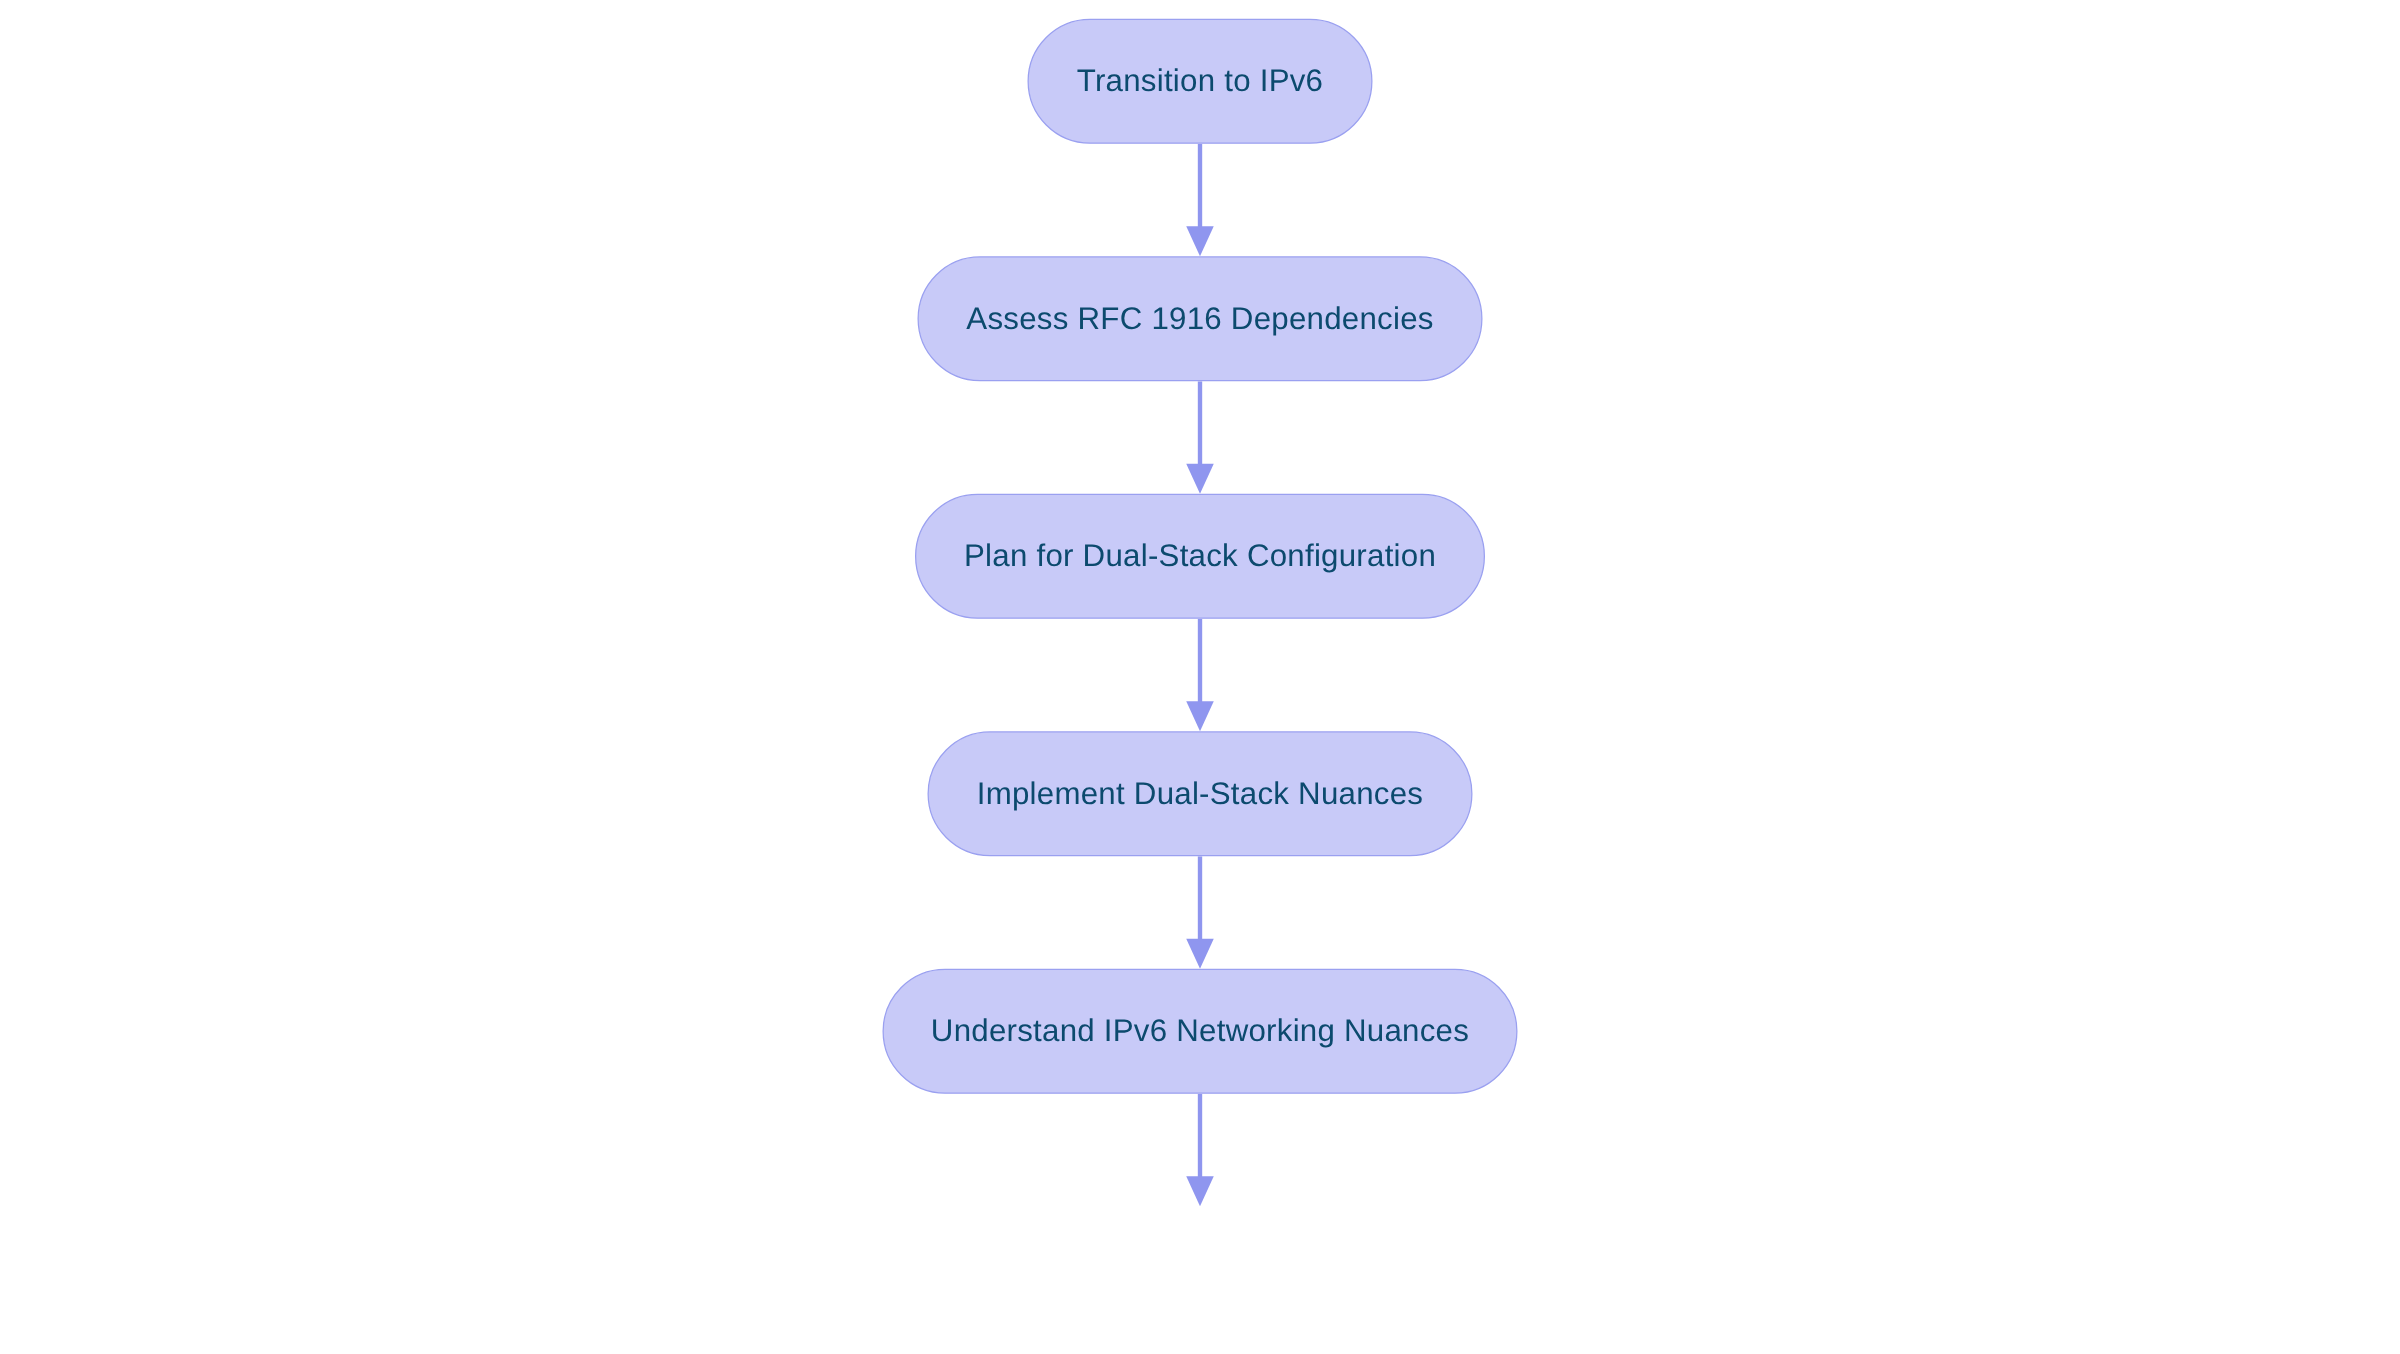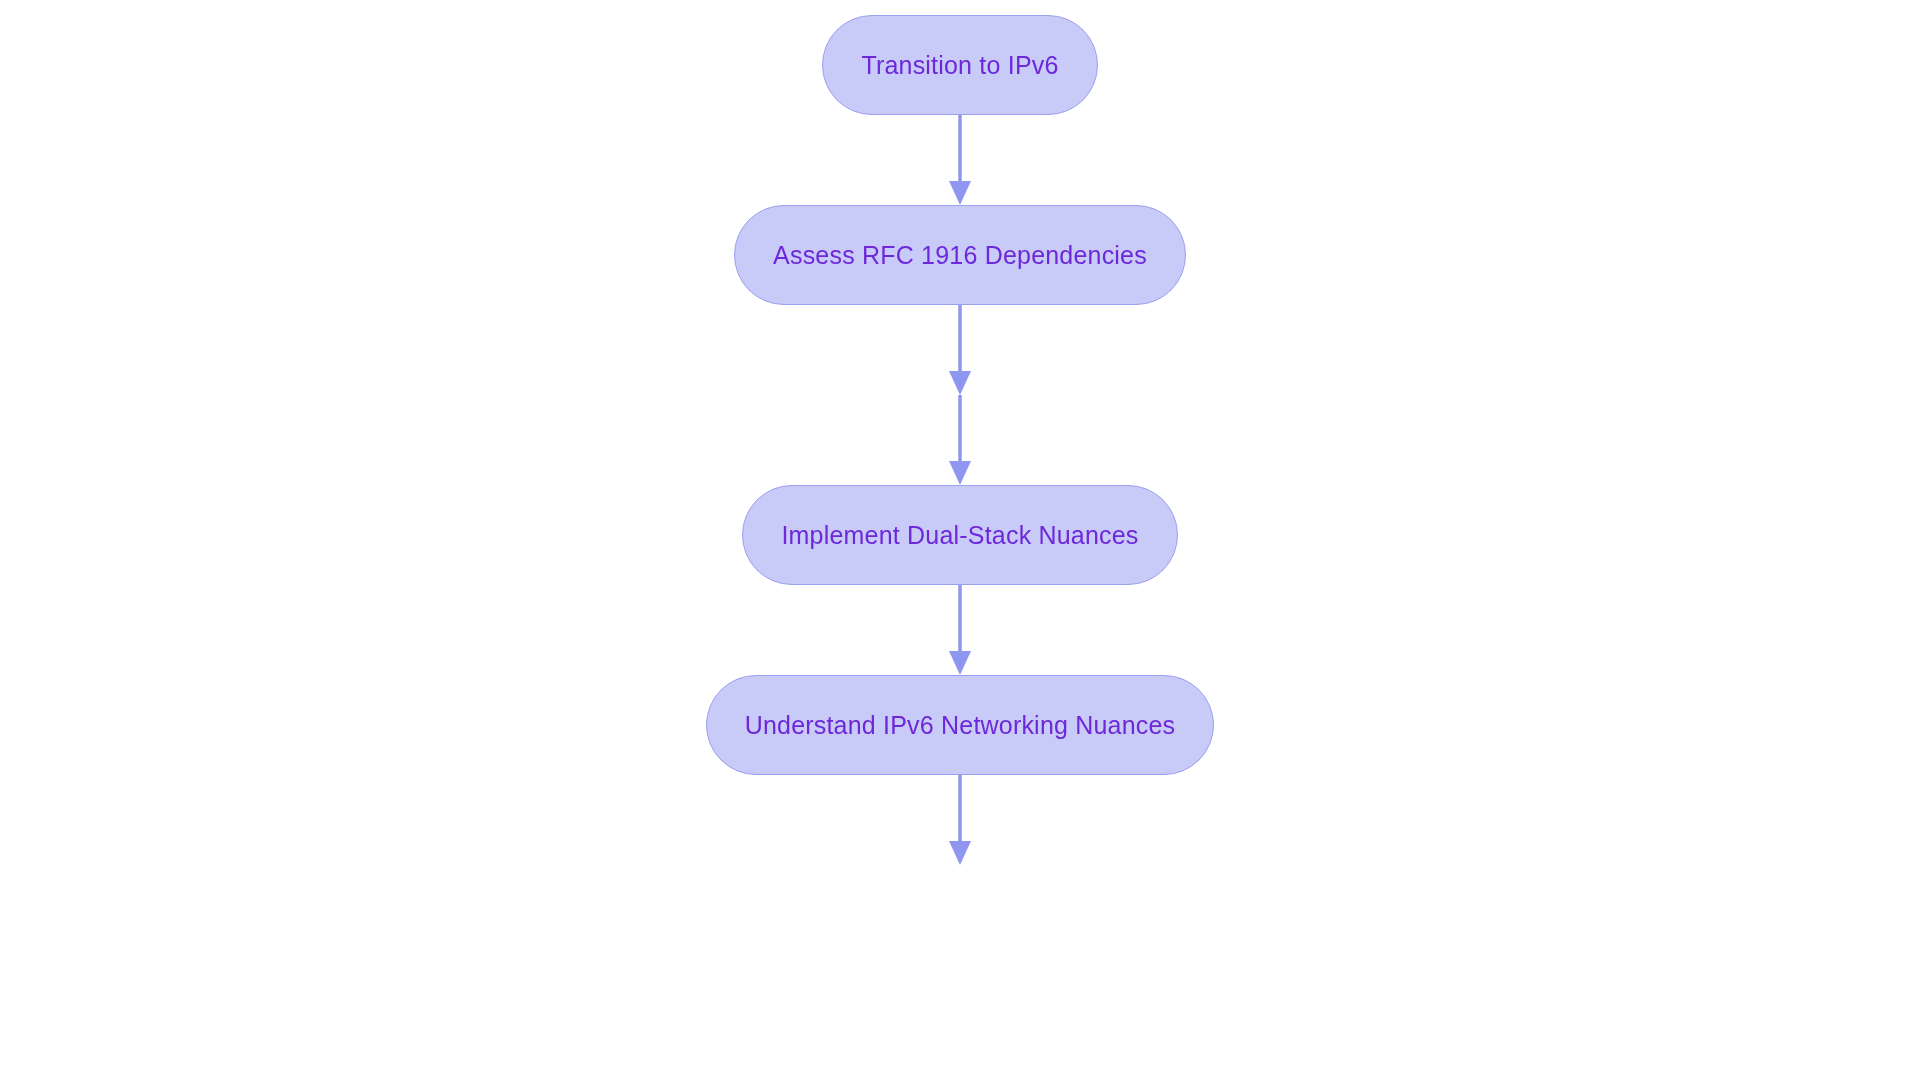--- a/index.html
+++ b/index.html
@@ -26,21 +26,21 @@
     padding: 0 38px;
     border-radius: 50px;
     background: #c8caf8;
     border: 1.5px solid #9aa0f0;
     display: flex;
     align-items: center;
     justify-content: center;
     flex: 0 0 auto;
   }
   .node span {
-    color: #6d28d9;
+    color: #0c4a6e;
     font-size: 25px;
     line-height: 1;
     white-space: nowrap;
     letter-spacing: 0.2px;
   }
   .arrow {
     flex: 0 0 auto;
     display: block;
   }
 </style>
@@ -60,20 +60,23 @@
 
   <div class="node">
     <span>Assess RFC 1916 Dependencies</span>
   </div>
 
   <svg class="arrow" width="26" height="90" viewBox="0 0 26 90">
     <line x1="13" y1="0" x2="13" y2="70" stroke="#8f96ef" stroke-width="3.5"></line>
     <polygon points="2,66 24,66 13,90" fill="#8f96ef"></polygon>
   </svg>
 
+  <div class="node">
+    <span>Plan for Dual-Stack Configuration</span>
+  </div>
 
   <svg class="arrow" width="26" height="90" viewBox="0 0 26 90">
     <line x1="13" y1="0" x2="13" y2="70" stroke="#8f96ef" stroke-width="3.5"></line>
     <polygon points="2,66 24,66 13,90" fill="#8f96ef"></polygon>
   </svg>
 
   <div class="node">
     <span>Implement Dual-Stack Nuances</span>
   </div>
 

